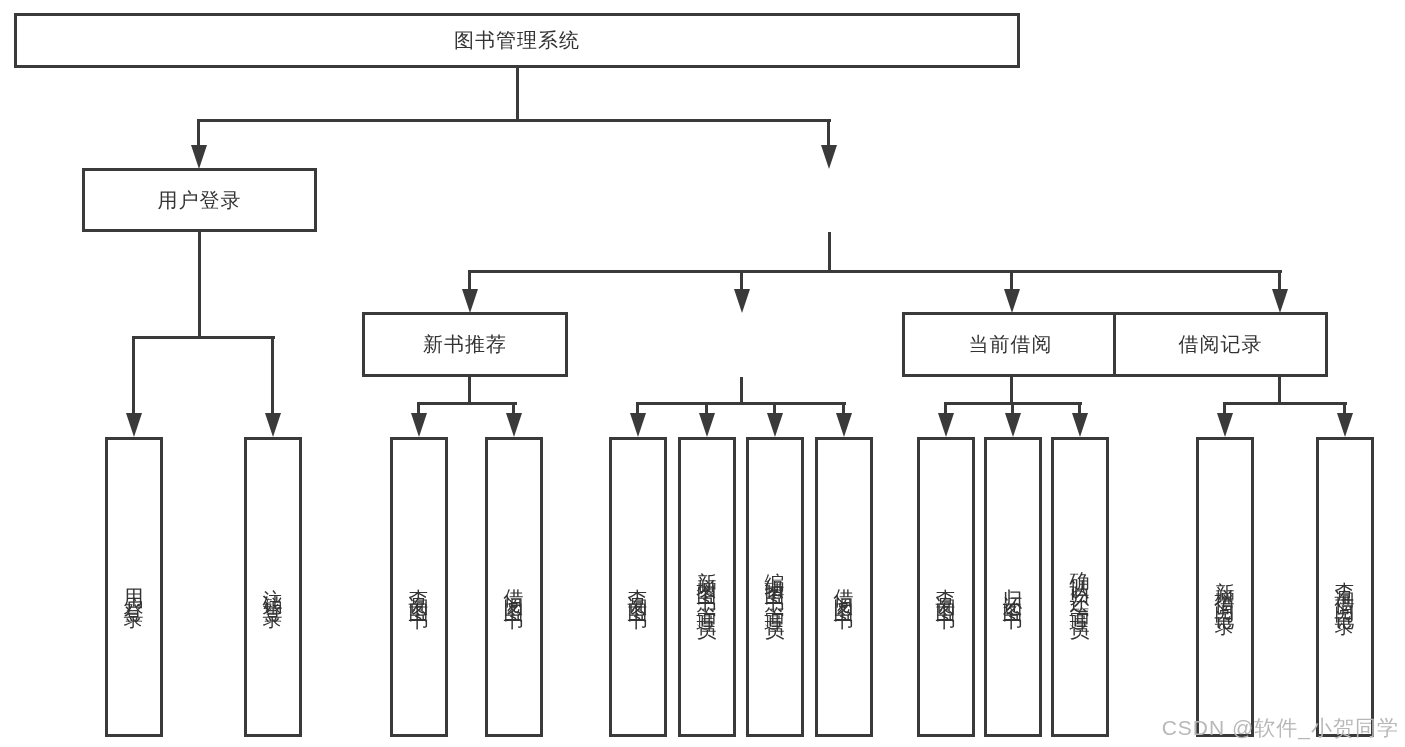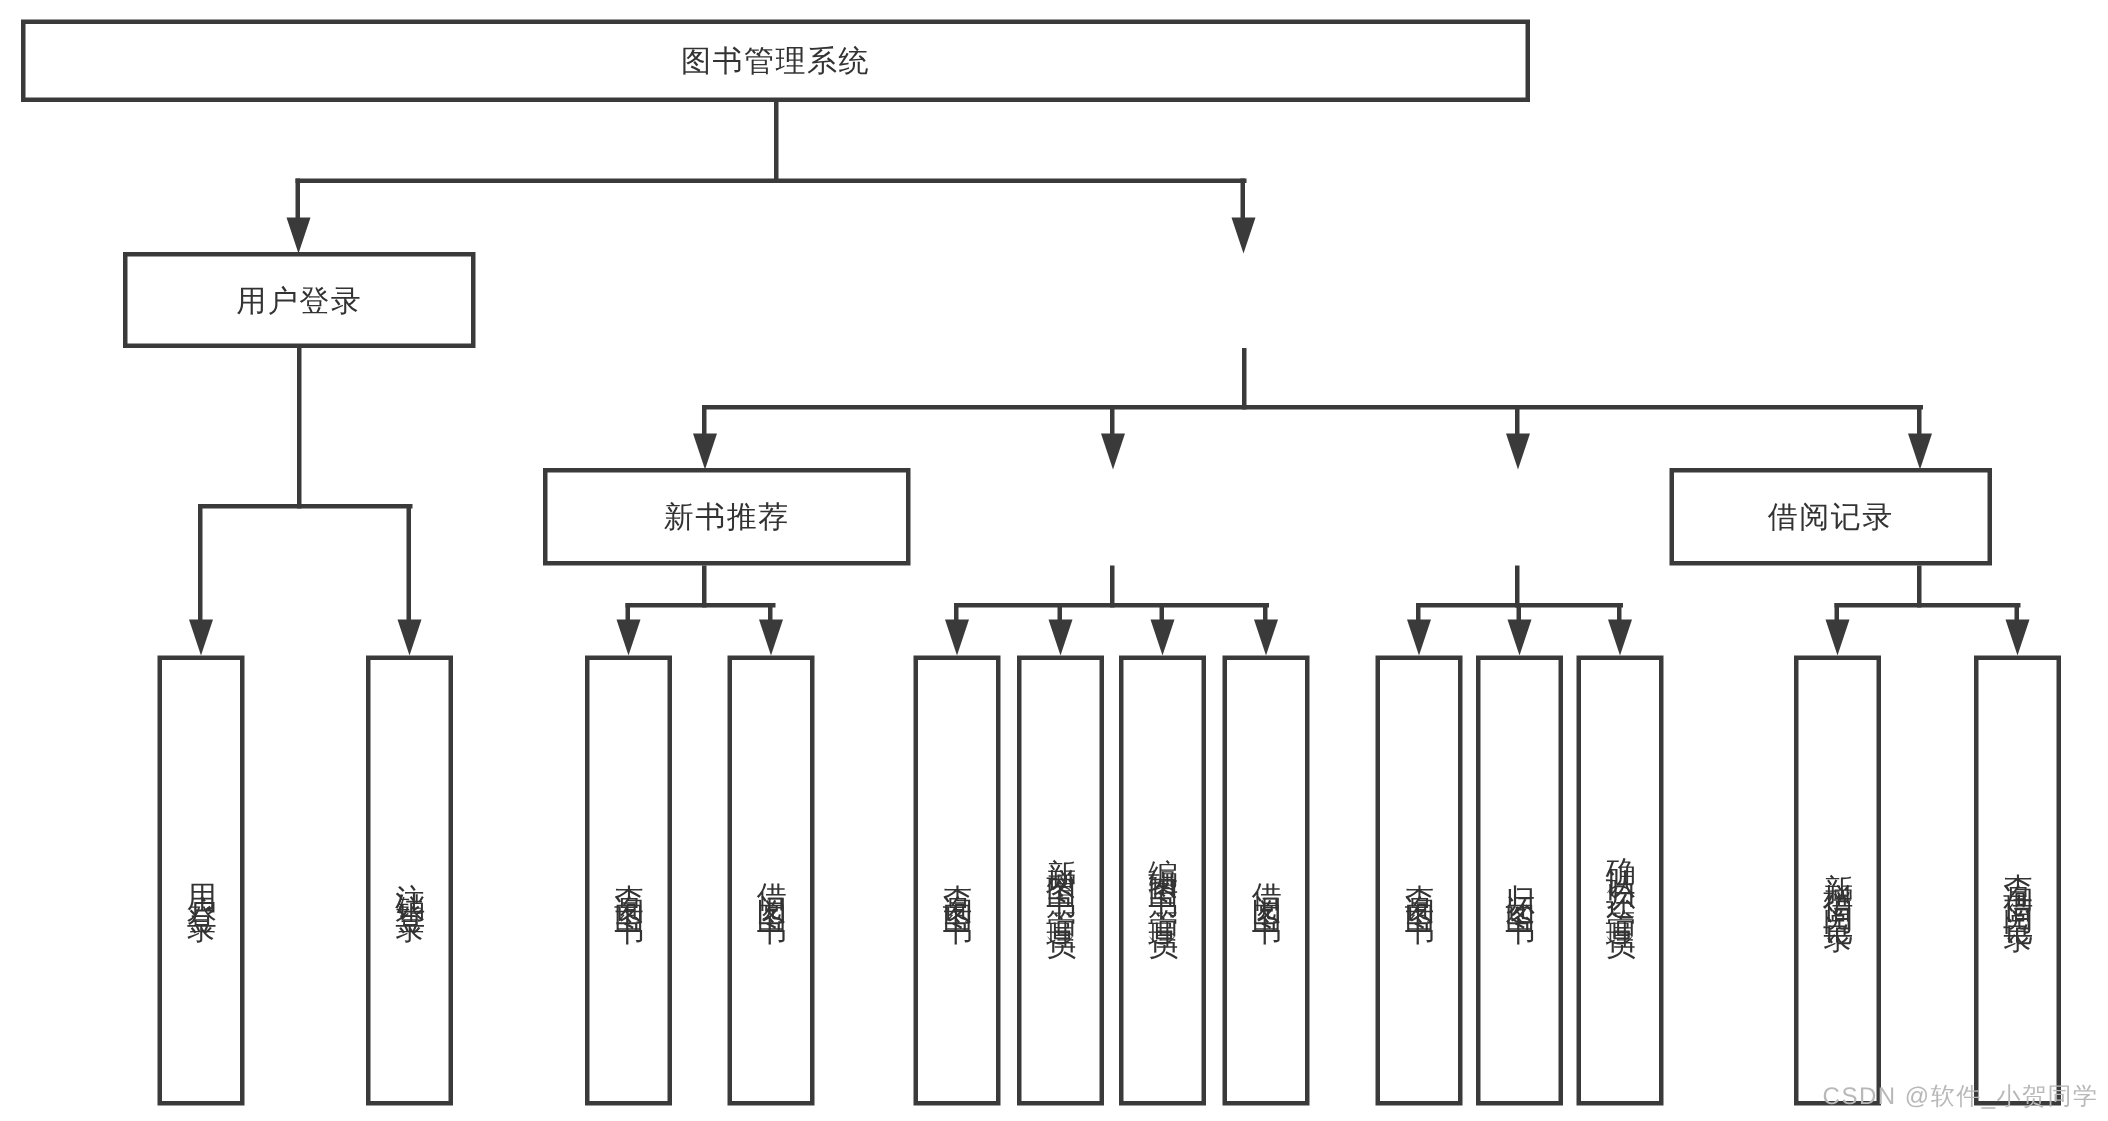--- a/index.html
+++ b/index.html
@@ -26,21 +26,21 @@
   }
   .hline,.vline{position:absolute;background:var(--line);}
   .hline{height:3px;}
   .vline{width:3px;}
   .arrow{
     position:absolute;width:0;height:0;
     border-left:8px solid transparent;border-right:8px solid transparent;
     border-top:24px solid var(--line);
   }
   .watermark{
-    position:absolute;right:6px;bottom:5px;font-size:16px;
+    position:absolute;right:6px;bottom:5px;font-size:21px;
     color:var(--watermark);letter-spacing:1px;z-index:5;white-space:nowrap;
   }
 </style>
 </head>
 <body>
 
 <div class="canvas">
 
   <div class="box" style="left:14px;top:13px;width:1006px;height:55px;">图书管理系统</div>
 
@@ -57,21 +57,22 @@
   <div class="hline" style="left:468px;top:270px;width:814px;"></div>
   <div class="vline" style="left:468px;top:270px;height:22px;"></div>
   <div class="arrow" style="left:462px;top:289px;"></div>
   <div class="vline" style="left:740px;top:270px;height:22px;"></div>
   <div class="arrow" style="left:734px;top:289px;"></div>
   <div class="vline" style="left:1010px;top:270px;height:22px;"></div>
   <div class="arrow" style="left:1004px;top:289px;"></div>
   <div class="vline" style="left:1278px;top:270px;height:22px;"></div>
   <div class="arrow" style="left:1272px;top:289px;"></div>
 
-  <div class="box" style="left:362px;top:312px;width:245px;height:65px;">新书推荐</div>
+  <div class="box" style="left:362px;top:312px;width:206px;height:65px;">新书推荐</div>
+  <div class="box" style="left:902px;top:312px;width:217px;height:65px;">当前借阅</div>
   <div class="box" style="left:1113px;top:312px;width:215px;height:65px;">借阅记录</div>
 
   <div class="vline" style="left:198px;top:232px;height:107px;"></div>
   <div class="hline" style="left:132px;top:336px;width:143px;"></div>
   <div class="vline" style="left:132px;top:336px;height:79px;"></div>
   <div class="arrow" style="left:126px;top:413px;"></div>
   <div class="vline" style="left:271px;top:336px;height:79px;"></div>
   <div class="arrow" style="left:265px;top:413px;"></div>
 
   <div class="vline" style="left:468px;top:377px;height:28px;"></div>

